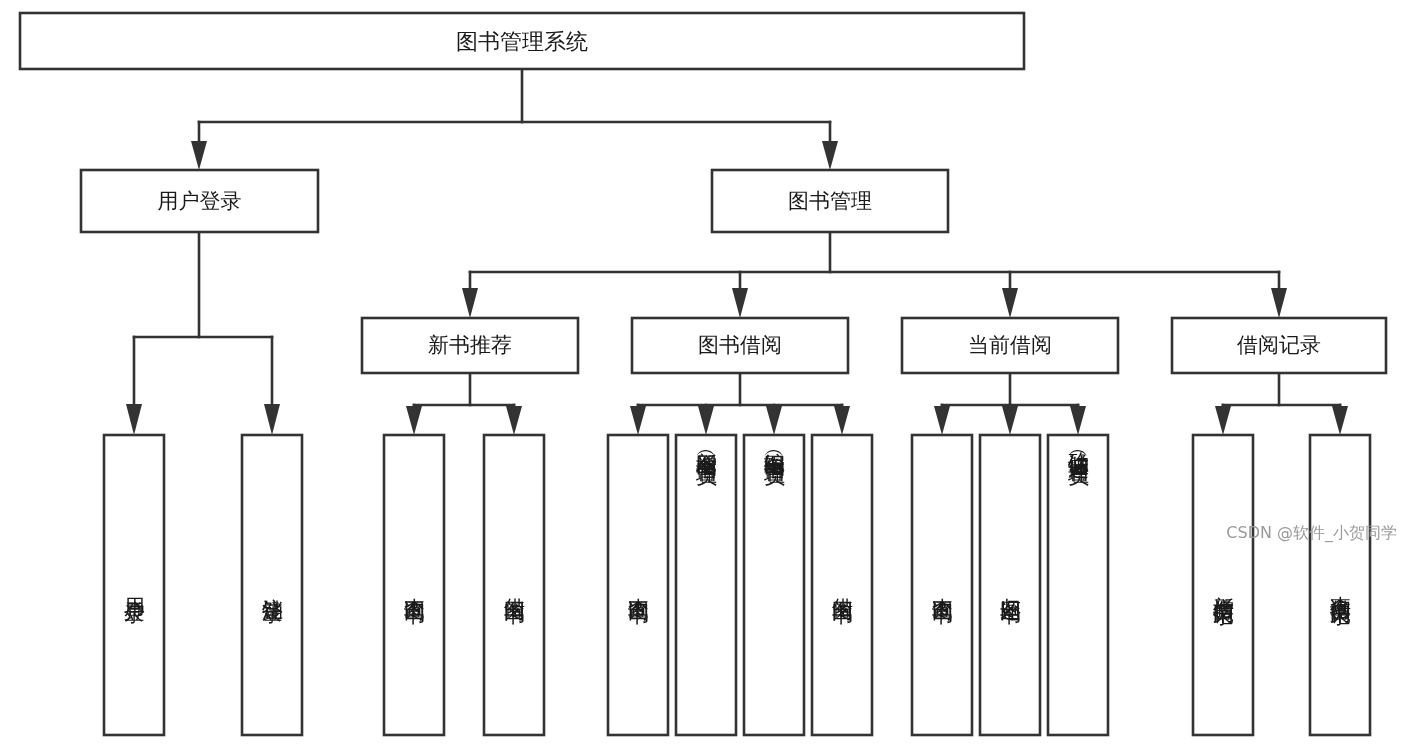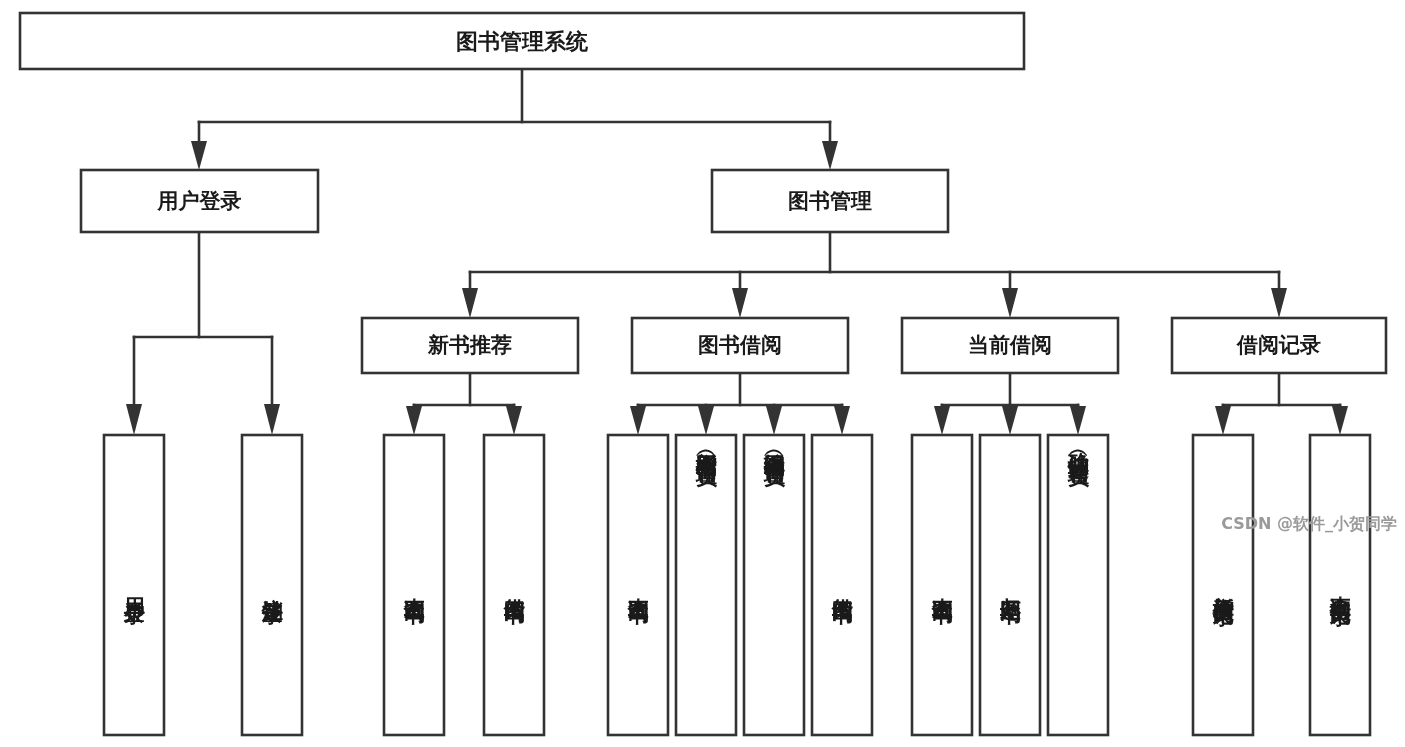--- a/index.html
+++ b/index.html
@@ -10,21 +10,20 @@
   body {
     width: 1405px;
     height: 747px;
     font-family: "DejaVu Sans", "Liberation Sans", sans-serif;
     overflow: hidden;
   }
   #diagram-root {
     position: relative;
     width: 1405px;
     height: 544px;
-    font-weight: bold;
   }
   svg.flow {
     position: absolute;
     top: 0;
     left: 0;
     width: 1405px;
     height: 747px;
   }
   .node-box {
     fill: #ffffff;
@@ -61,21 +60,21 @@
     line-height: 1.18;
     color: #1a1a1a;
     letter-spacing: 2px;
     white-space: nowrap;
     text-align: center;
     pointer-events: none;
   }
   .watermark {
     position: absolute;
     right: 8px;
-    bottom: 9px;
+    bottom: 0;
     font-family: "DejaVu Sans", "Liberation Sans", sans-serif;
     font-size: 16px;
     color: #9a9a9a;
     white-space: nowrap;
     user-select: none;
   }
 </style>
 </head>
 <body>
 

